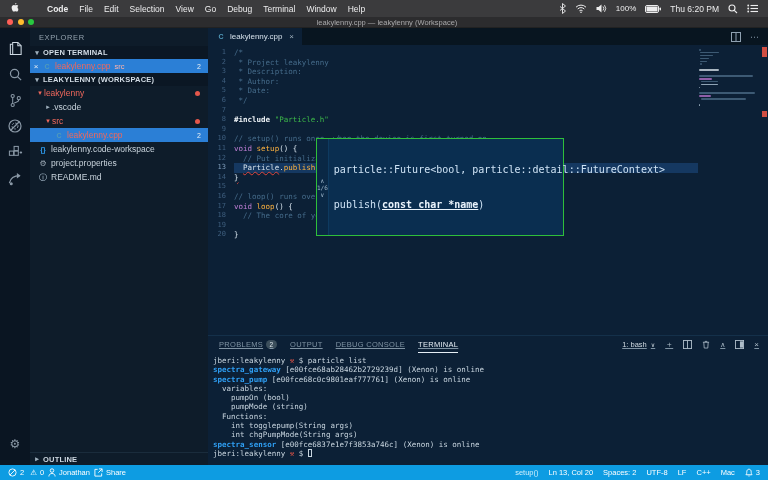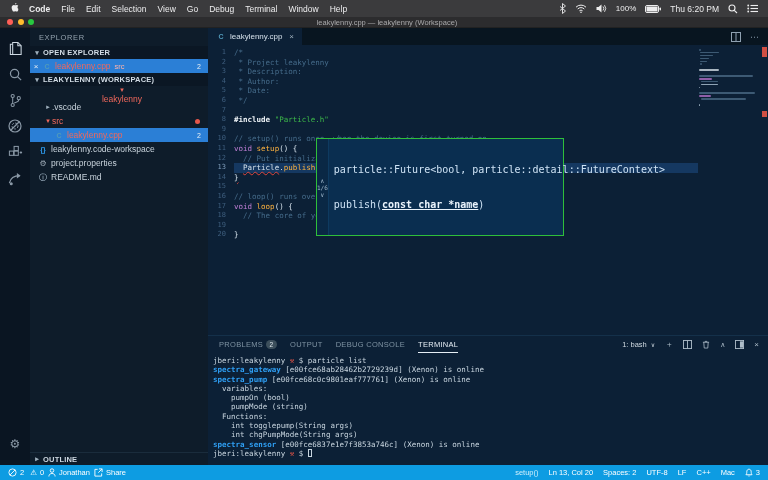--- a/index.html
+++ b/index.html
@@ -2,21 +2,21 @@
 <html><head>
 <meta charset="utf-8">
 <style>
   * { margin:0; padding:0; box-sizing:border-box; }
   html,body { width:768px; height:480px; overflow:hidden; background:#000; }
   body { font-family:"Liberation Sans", sans-serif; }
   .screen { width:768px; height:480px; display:flex; flex-direction:column; position:relative; }
 
   
   .menubar { height:17px; background:#3b3b3d; display:flex; align-items:center; padding:0 10px; color:#ededee; font-size:8.5px; flex:none; }
-  .menu-items { display:flex; gap:11px; align-items:center; margin-left:9px; }
+  .menu-items { display:flex; gap:11px; align-items:center; margin-left:27px; }
   .menu-items span { cursor:default; }
   .menu-app { font-weight:bold; }
   .menubar-right { margin-left:auto; display:flex; align-items:center; gap:9px; color:#ededee; }
   .menubar-right svg { display:block; }
 
   
   .titlebar { height:11px; background:#2c2c2e; position:relative; display:flex; align-items:center; flex:none; border-bottom:1px solid #222; }
   .traffic { display:flex; gap:4.5px; margin-left:7px; z-index:2; }
   .light { width:6px; height:6px; border-radius:50%; }
   .l-close { background:#ff5f57; } .l-min { background:#febc2e; } .l-zoom { background:#28c840; }
@@ -82,21 +82,21 @@
 
   
   .minimap { position:absolute; top:4px; right:9px; width:60px; z-index:1; }
   .mm-row { height:2.9px; display:flex; }
   .mm-bar { height:1.6px; border-radius:1px; }
   .ruler { position:absolute; right:0; top:0; width:8px; height:100%; }
   .ruler-mark { position:absolute; right:1px; width:5px; background:#d14f43; }
 
   
   .panel { height:130px; border-top:1px solid #14304a; display:flex; flex-direction:column; flex:none; }
-  .panel-tabs { height:17px; display:flex; align-items:stretch; padding-left:11px; gap:13px; font-size:7.5px; color:#7f93a3; flex:none; }
+  .panel-tabs { height:17px; display:flex; align-items:stretch; padding-left:11px; gap:13px; font-size:7.5px; color:#7f93a3; flex:none;text-decoration:underline; }
   .ptab { display:flex; align-items:center; gap:3px; cursor:pointer; letter-spacing:.3px; }
   .ptab.active { color:#e6eef5; border-bottom:1px solid #e6eef5; }
   .ptab-badge { background:#3c4f5c; border-radius:6px; padding:0 3.5px; color:#dfe7ec; font-size:6.5px; line-height:9px; }
   .panel-right { margin-left:auto; display:flex; gap:10px; align-items:center; padding-right:9px; color:#aebdc9; font-size:8px; }
   .shell-select { display:flex; gap:4px; align-items:center; font-size:7.5px; color:#cfd9e0; }
   .picon { cursor:pointer; } .picon svg { display:block; }
   .terminal { flex:1; padding:3px 0 0 5px; font-family:"DejaVu Sans Mono", monospace; font-size:7.5px; line-height:9.3px; color:#c9d6e0; }
   .t-line { white-space:pre; height:9.3px; }
   .dev { color:#2f9ff4; font-weight:bold; }
   .tred { color:#e05346; }
@@ -235,36 +235,36 @@
           </svg>
       </div>
       <div class="ab-bottom">⚙</div>
     </div>
 
     <div class="sidebar">
       <div class="sb-title">EXPLORER</div>
 
       <div class="section-header">
         <span class="caret">▾</span>
-        <span>OPEN EXPLORER</span>
+        <span>OPEN TERMINAL</span>
       </div>
       <div class="row selected">
         <span class="close-x">×</span>
         <span class="ficon ficon-c">C</span>
         <span class="fname red-name">leakylenny.cpp</span>
         <span class="dim-suffix">src</span>
         <span class="badge-num">2</span>
       </div>
 
       <div class="section-header">
         <span class="caret">▾</span>
         <span>LEAKYLENNY (WORKSPACE)</span>
       </div>
 
-      <div class="row" style="padding-left:6px;flex-direction:column;">
+      <div class="row" style="padding-left:6px;">
         <span class="caret red">▾</span>
         <span class="fname red-name">leakylenny</span>
         <span class="mod-dot"></span>
       </div>
       <div class="row" style="padding-left:14px;">
         <span class="caret">▸</span>
         <span class="fname">.vscode</span>
       </div>
       <div class="row" style="padding-left:14px;">
         <span class="caret red">▾</span>

